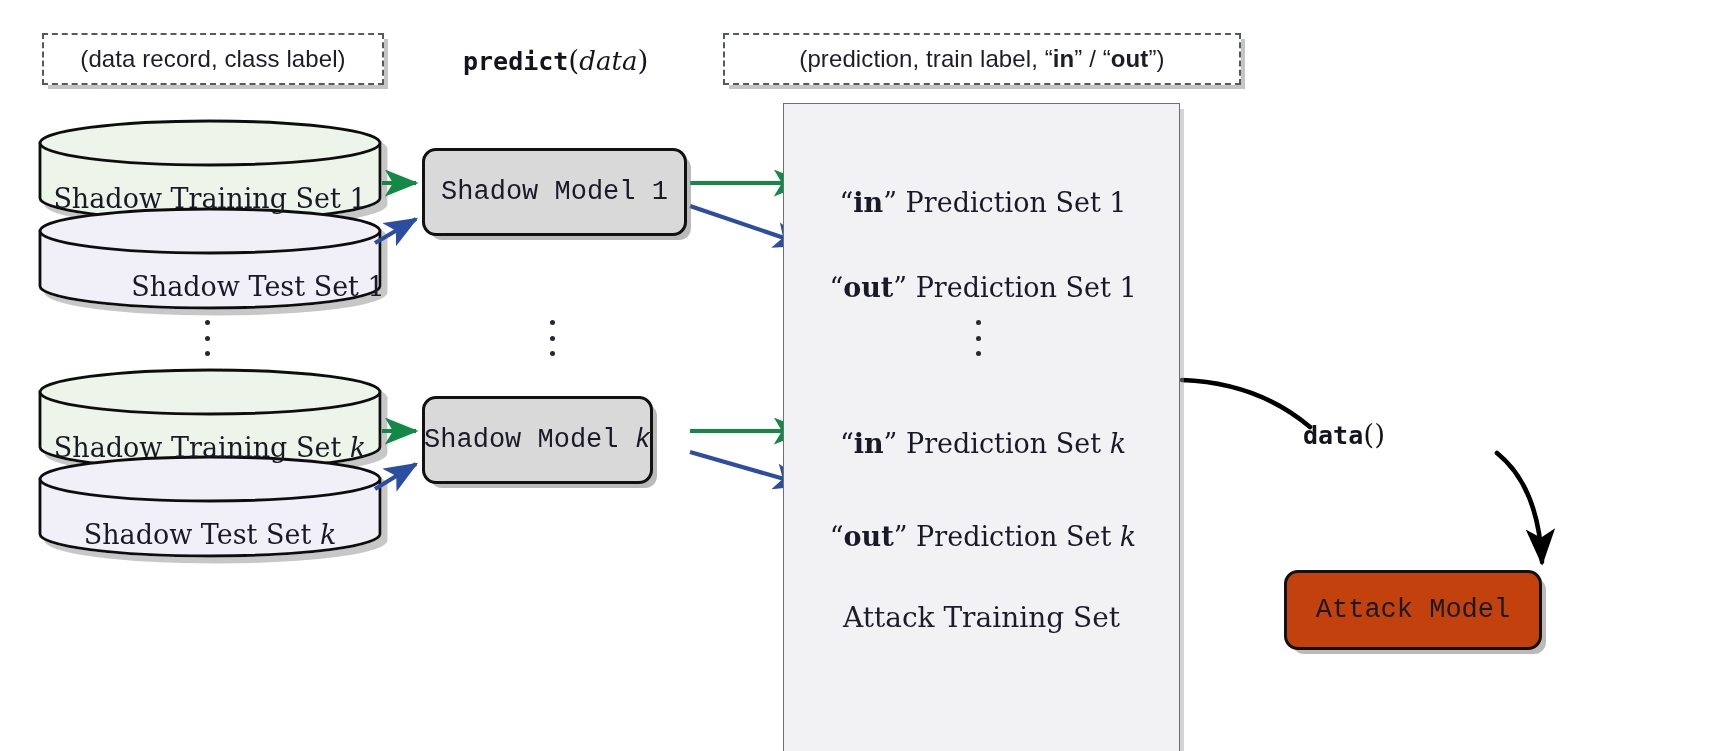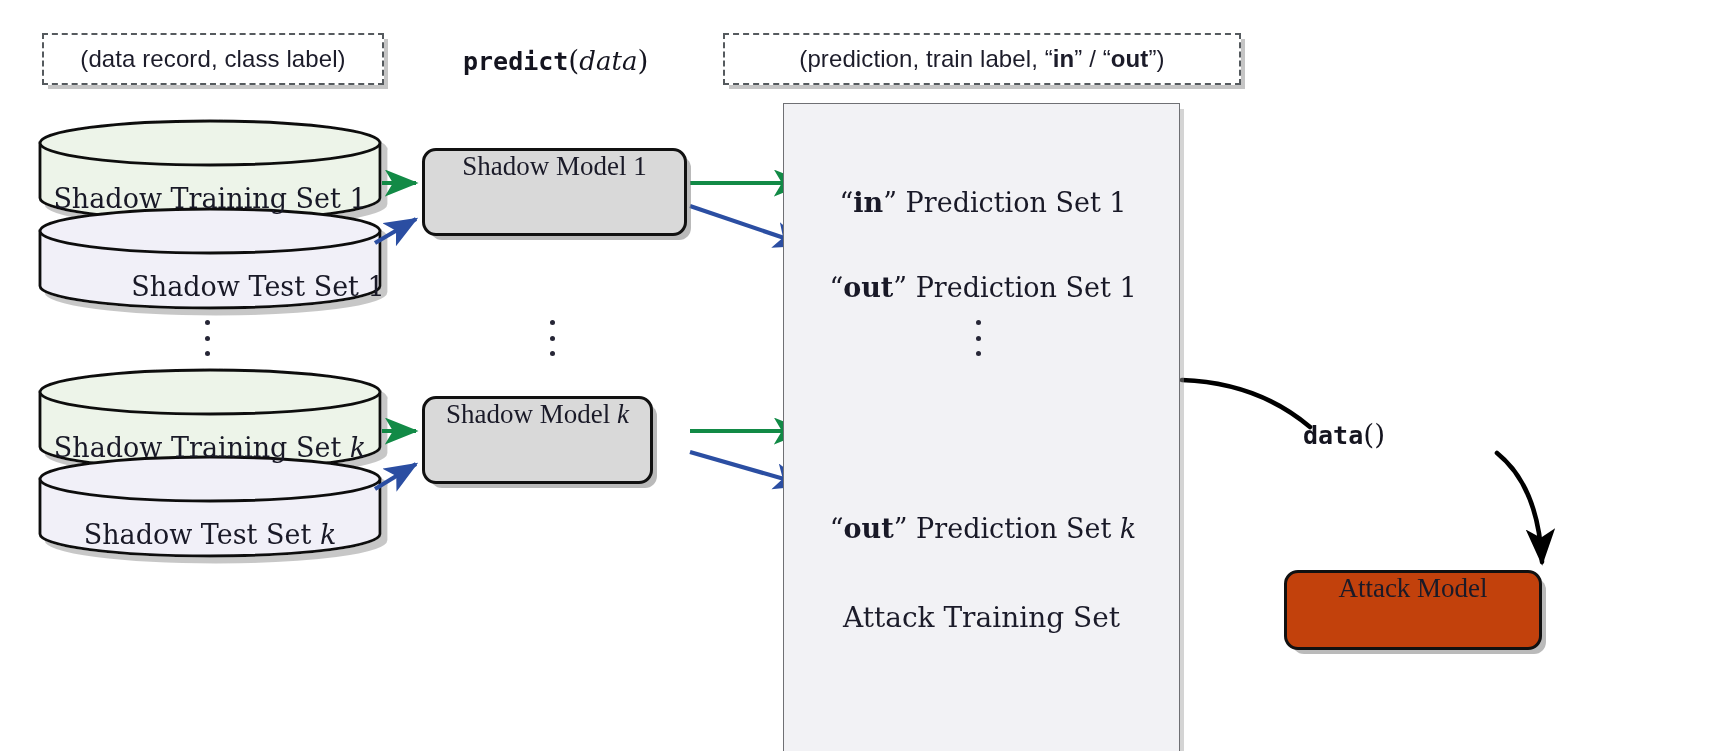--- a/index.html
+++ b/index.html
@@ -109,22 +109,23 @@
   }
   .cyl .cyl-label b { font-weight: 700; }
 
   
   .rbox {
     position: absolute;
     box-sizing: border-box;
     border: 3px solid #111111;
     border-radius: 14px;
     display: flex;
+    align-items: center;
     justify-content: center;
-    font-family: Liberation Serif, serif;
+    font-family: Liberation Mono, monospace;
     font-size: 27px;
     color: #1a1a28;
     white-space: nowrap;
     box-shadow: 6px 6px 0 -2px rgba(130,130,130,0.55);
     z-index: 5;
   }
   .rbox i { font-style: italic; }
 
   
   .vdots {
@@ -253,23 +254,28 @@
       “<b>in</b>”<span> Prediction Set </span><span>1</span>
     </div>
   </div>
 
   <div class="cyl" style="left:813px; top:232px; width:340px; height:77px;">
     <div class="cyl-label" style="top:40px;">
       “<b>out</b>”<span> Prediction Set </span><span>1</span>
     </div>
   </div>
 
+  <div class="cyl" style="left:813px; top:388px; width:340px; height:77px;">
+    <div class="cyl-label" style="top:40px;">
+      “<b>in</b>”<span> Prediction Set </span><i>k</i>
+    </div>
+  </div>
 
   <div class="cyl" style="left:813px; top:473px; width:340px; height:77px;">
-    <div class="cyl-label" style="top:40px;">
+    <div class="cyl-label" style="top:48px;">
       “<b>out</b>”<span> Prediction Set </span><i>k</i>
     </div>
   </div>
 
   <div class="rbox" style="left:422px; top:148px; width:265px; height:88px; background:#d9d9d9;">
     <span>
       <span>Shadow Model </span><span>1</span>
     </span>
   </div>
 

